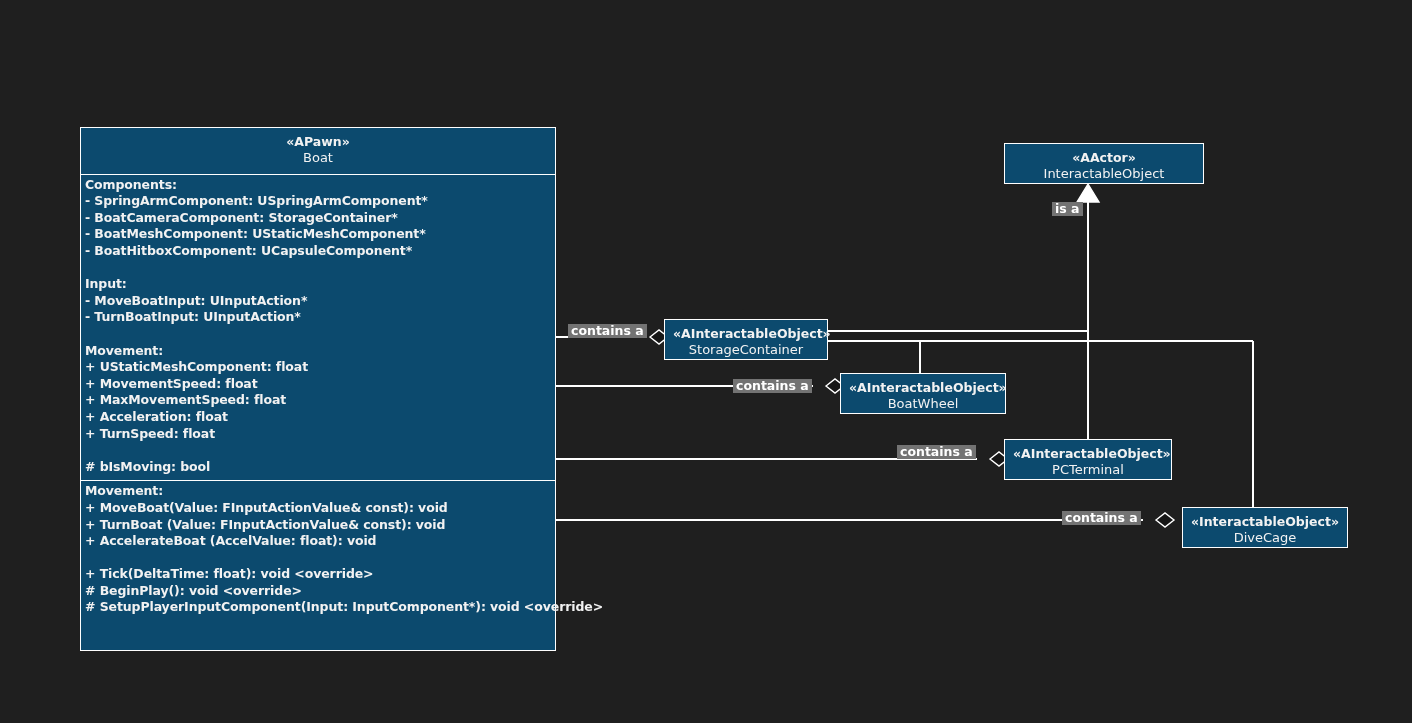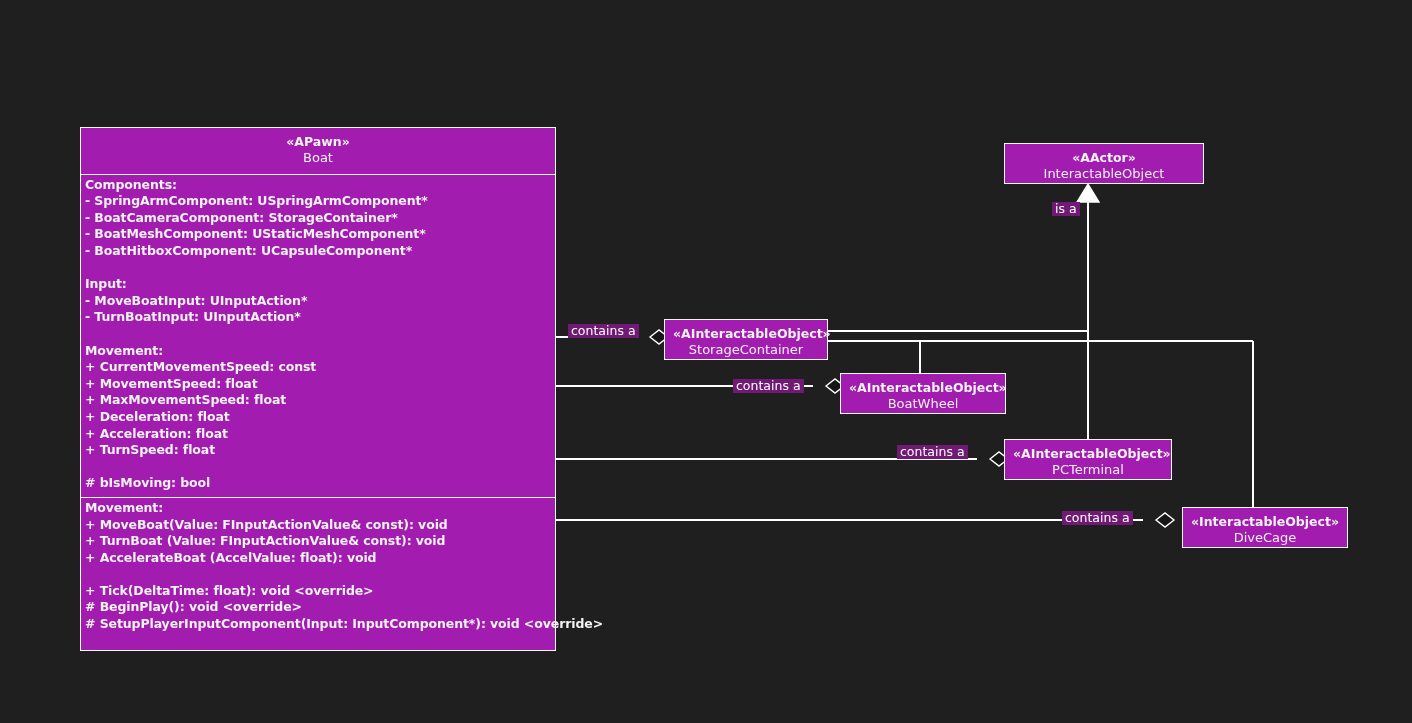--- a/index.html
+++ b/index.html
@@ -26,21 +26,21 @@
     left: 0;
     top: 0;
     width: 1412px;
     height: 723px;
     pointer-events: none;
   }
   .uml-box {
     position: absolute;
     box-sizing: border-box;
     border: 1px solid #ffffff;
-    background: #a21caf;
+    background: #0c4a6e;
   }
   .uml-head {
     text-align: center;
     padding: 6px 8px 7px 8px;
     line-height: 1.28;
     font-size: 12.5px;
     font-weight: bold;
   }
   .uml-head .stereo {
     display: block;
@@ -66,24 +66,24 @@
     white-space: pre;
     height: 16.6px;
     letter-spacing: -0.1px;
   }
   .uml-section .line.blank {
     height: 16.6px;
   }
   .edge-label {
     position: absolute;
     font-size: 12.5px;
-    font-weight: normal;
+    font-weight: bold;
     color: #ffffff;
     white-space: nowrap;
-    background: #701a75;
+    background: #737373;
     padding: 0 3px;
     line-height: 1.1;
   }
   #boat-class {
     left: 80px;
     top: 127px;
     width: 476px;
     height: 524px;
   }
   #actor-class {
@@ -160,24 +160,23 @@
       <div class="line">- SpringArmComponent: USpringArmComponent*</div>
       <div class="line">- BoatCameraComponent: StorageContainer*</div>
       <div class="line">- BoatMeshComponent: UStaticMeshComponent*</div>
       <div class="line">- BoatHitboxComponent: UCapsuleComponent*</div>
       <div class="line blank"></div>
       <div class="line">Input:</div>
       <div class="line">- MoveBoatInput: UInputAction*</div>
       <div class="line">- TurnBoatInput: UInputAction*</div>
       <div class="line blank"></div>
       <div class="line">Movement:</div>
-      <div class="line">+ CurrentMovementSpeed: const</div>
+      <div class="line">+ UStaticMeshComponent: float</div>
       <div class="line">+ MovementSpeed: float</div>
       <div class="line">+ MaxMovementSpeed: float</div>
-      <div class="line">+ Deceleration: float</div>
       <div class="line">+ Acceleration: float</div>
       <div class="line">+ TurnSpeed: float</div>
       <div class="line blank"></div>
       <div class="line"># bIsMoving: bool</div>
     </div>
     <div class="divider"></div>
     <div class="uml-section">
       <div class="line">Movement:</div>
       <div class="line">+ MoveBoat(Value: FInputActionValue&amp; const): void</div>
       <div class="line">+ TurnBoat (Value: FInputActionValue&amp; const): void</div>

